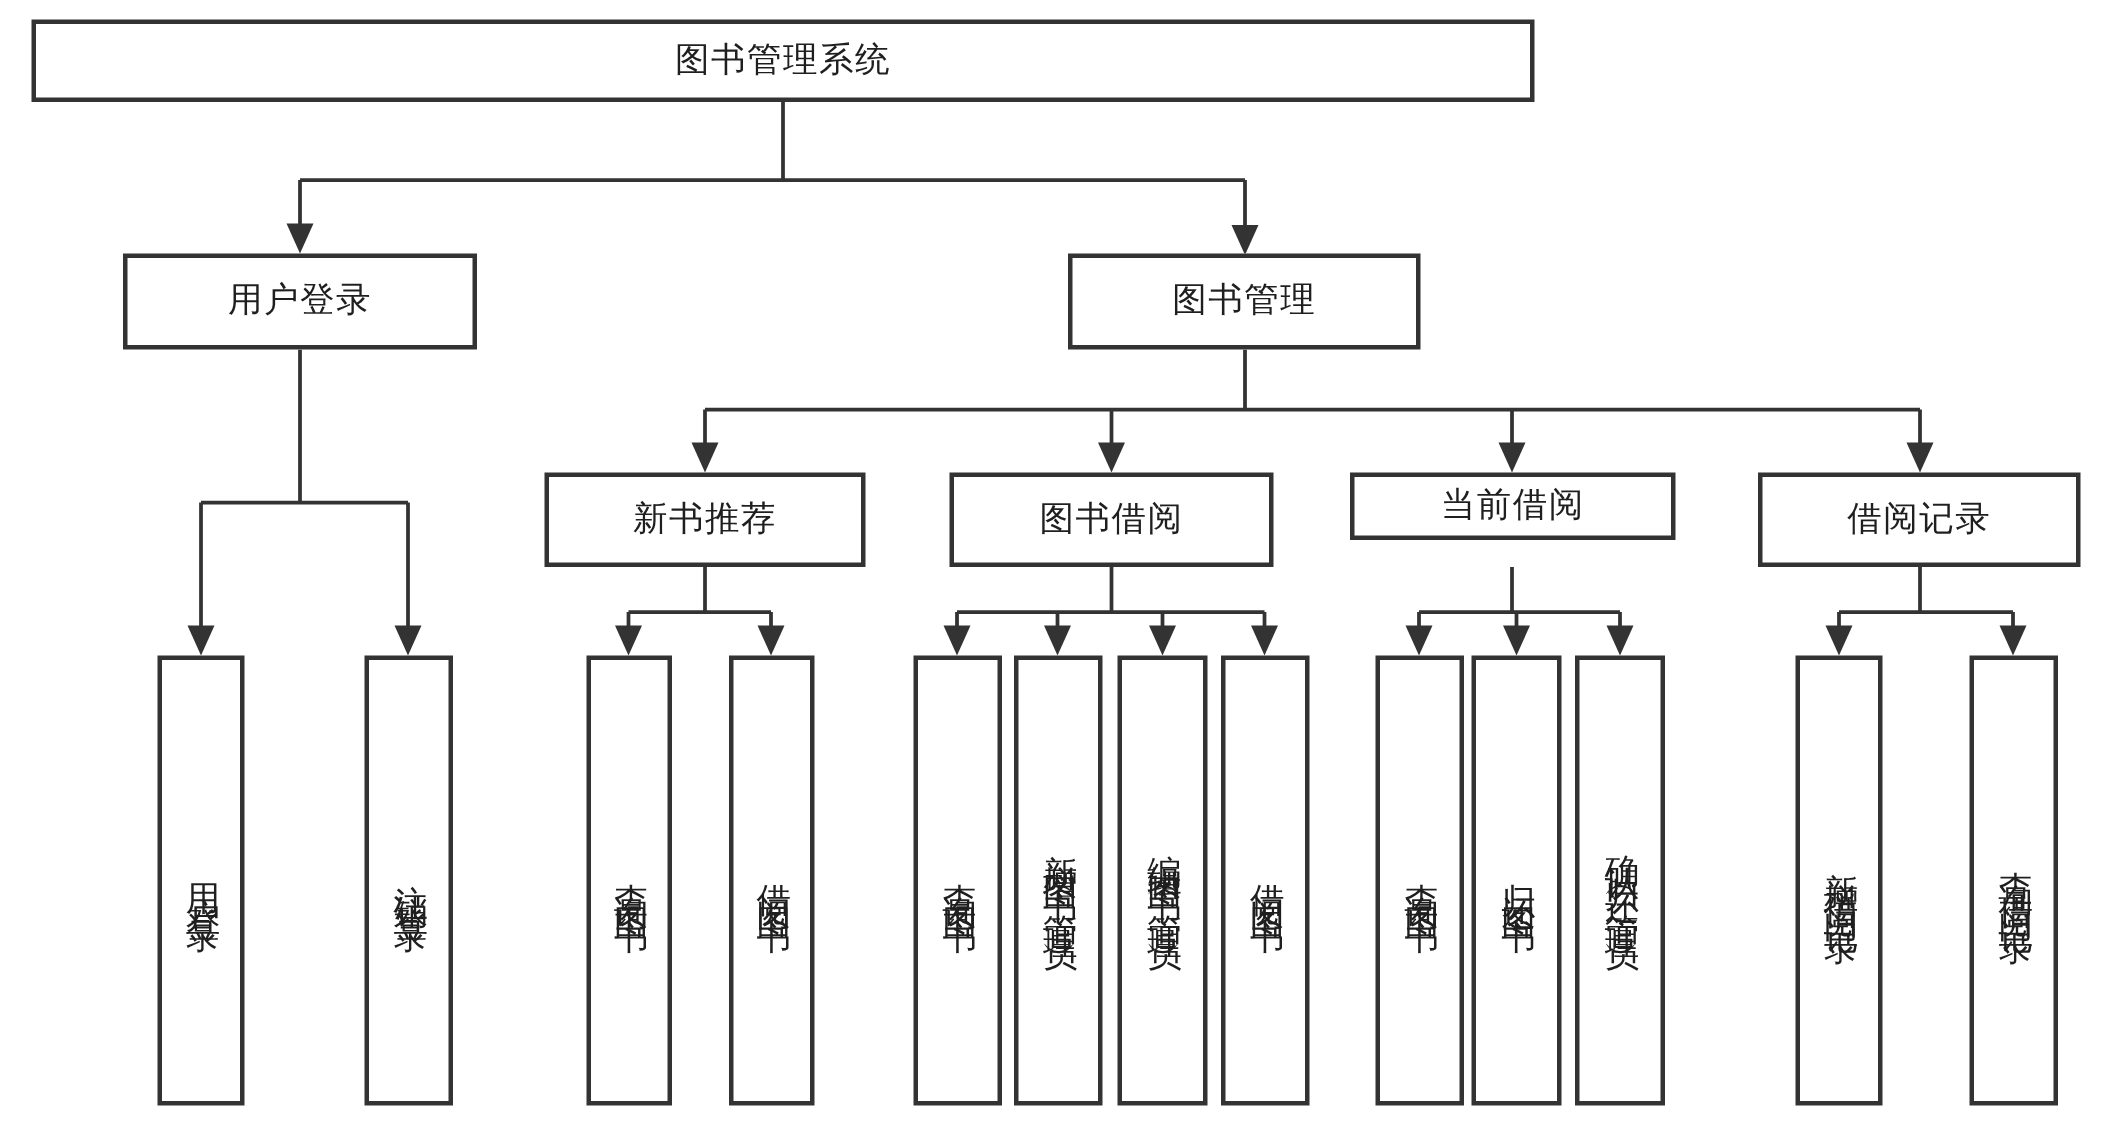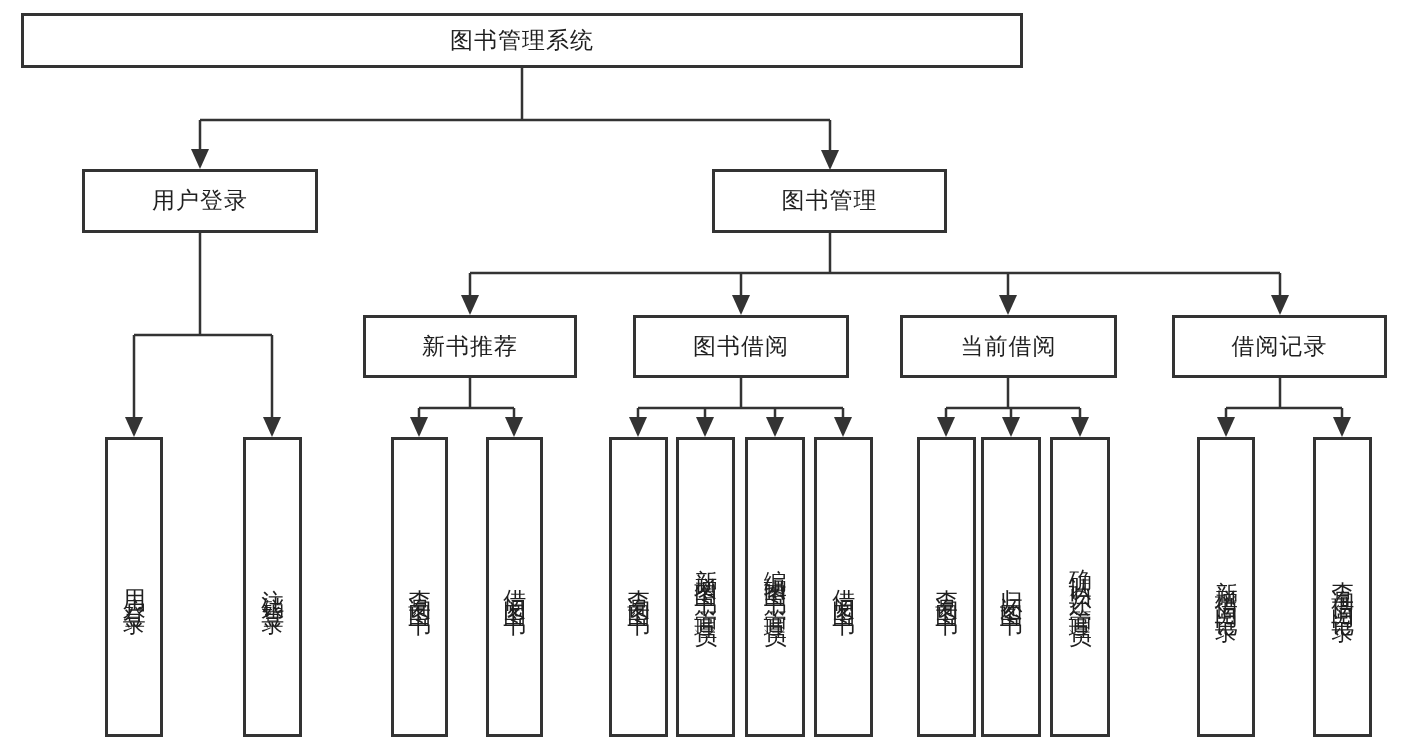--- a/index.html
+++ b/index.html
@@ -95,21 +95,21 @@
     </g>
   </svg>
 
   <div class="box" style="left:21px; top:13px; width:1002px; height:55px;">图书管理系统</div>
 
   <div class="box" style="left:82px; top:169px; width:236px; height:64px;">用户登录</div>
   <div class="box" style="left:363px; top:315px; width:214px; height:63px;">新书推荐</div>
 
   <div class="box" style="left:712px; top:169px; width:235px; height:64px;">图书管理</div>
   <div class="box" style="left:633px; top:315px; width:216px; height:63px;">图书借阅</div>
-  <div class="box" style="left:900px; top:315px; width:217px; height:63px;">当前借阅</div>
+  <div class="box" style="left:900px; top:315px; width:217px; height:45px;">当前借阅</div>
   <div class="box" style="left:1172px; top:315px; width:215px; height:63px;">借阅记录</div>
 
   <div class="box v-box" style="left:105px; top:437px; width:58px; height:300px;">用户登录</div>
   <div class="box v-box" style="left:243px; top:437px; width:59px; height:300px;">注销登录</div>
 
   <div class="box v-box" style="left:391px; top:437px; width:57px; height:300px;">查询图书</div>
   <div class="box v-box" style="left:486px; top:437px; width:57px; height:300px;">借阅图书</div>
 
   <div class="box v-box" style="left:609px; top:437px; width:59px; height:300px;">查询图书</div>
   <div class="box v-box" style="left:676px; top:437px; width:59px; height:300px;">新增图书（管理员）</div>

